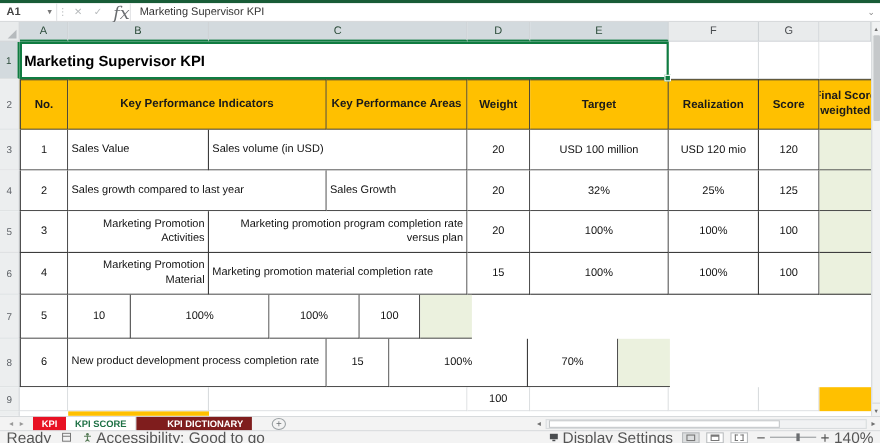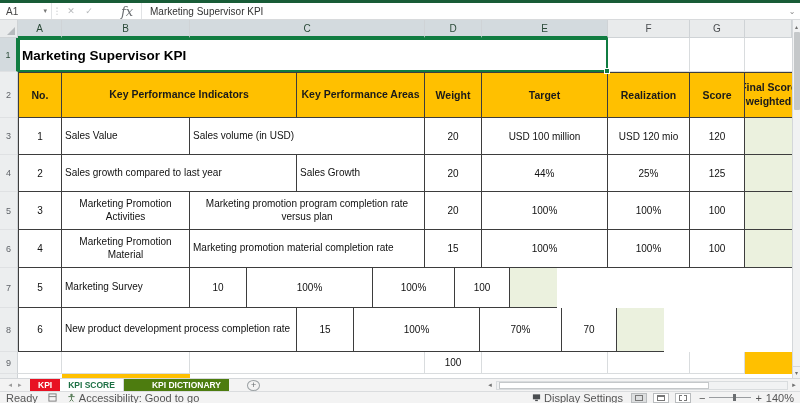--- a/index.html
+++ b/index.html
@@ -4,25 +4,25 @@
 <style>
   * { margin:0; padding:0; box-sizing:border-box; }
   body { font-family:"Liberation Sans", sans-serif; background:#fff; }
   .app { position:relative; width:800px; height:403px; background:#fff; overflow:hidden; border:0; }
 
   
   .topstrip { height:3px; background:#185C37; }
 
   
   .fbar { height:17px; display:flex; align-items:center; background:#ffffff; border-bottom:1px solid #d8dadc; font-size:10px; color:#444; }
-  .namebox { width:52px; height:100%; display:flex; align-items:center; padding-left:6px; border-right:1px solid #e1e3e5; }
+  .namebox { width:52px; height:100%; display:flex; align-items:center; padding-left:6px; border-right:1px solid #e1e3e5;font-weight:bold; }
   .namebox .caret { margin-left:auto; margin-right:4px; font-size:7px; color:#777; }
   .fb-dots { width:10px; text-align:center; color:#b9bcbe; font-size:9px; }
   .fb-btn { width:18px; text-align:center; color:#b7babc; font-size:9px; }
-  .fb-fx { width:20px; text-align:left; color:#6a6d70; font-style:italic; font-family:"DejaVu Serif", serif; font-size:13px;margin-left:23px; }
+  .fb-fx { width:20px; text-align:right; color:#6a6d70; font-style:italic; font-family:"DejaVu Serif", serif; font-size:16px; }
   .fb-formula { flex:1; padding-left:8px; border-left:1px solid #e1e3e5; height:100%; display:flex; align-items:center; color:#333; }
   .fb-expand { width:16px; text-align:center; color:#888; font-size:8px; }
 
   
   .sheet { position:relative; width:800px; height:358px; background:#fff; }
   .hdr-row { display:flex; height:18px; }
   .corner { width:18px; background:#e9ebec; border-right:1px solid #cfd3d6; border-bottom:1px solid #cfd3d6; position:relative; }
   .corner::after { content:""; position:absolute; right:2px; bottom:2px; border-left:8px solid transparent; border-bottom:8px solid #b6babd; }
   .chdr { background:#e9ebec; border-right:1px solid #cfd3d6; border-bottom:1px solid #cfd3d6; display:flex; align-items:center; justify-content:center; font-size:10px; color:#4a4d50; }
   .chdr.sel { background:#d3dade; border-bottom:2px solid #107C41; color:#2a4a38; }
@@ -30,21 +30,21 @@
   .cGut { width:18px; background:#eceeef; border-right:1px solid #cfd3d6; border-bottom:1px solid #dfe1e3; display:flex; align-items:center; justify-content:center; font-size:9px; color:#5f6368; }
   .cGut.sel { background:#d3dade; border-right:2px solid #107C41; color:#2a4a38; }
   .cA{width:44px}.cB{width:128px}.cC{width:235px}.cD{width:57px}.cE{width:126px}.cF{width:82px}.cG{width:55px}.cH{width:47px}
 
   .row { display:flex; }
   .cell { display:flex; align-items:center; justify-content:center; font-size:10px; color:#111; background:#fff; overflow:hidden; }
   .b-dark { border-right:1px solid #3d3d3d; border-bottom:1px solid #3d3d3d; }
   .b-left { border-left:1px solid #3d3d3d; }
   .b-top { border-top:1px solid #3d3d3d; }
   .b-light { border-right:1px solid #d9dcde; border-bottom:1px solid #d9dcde; }
-  .txtl { justify-content:flex-start; text-align:center; padding:12px 3px; }
+  .txtl { justify-content:flex-start; text-align:right; padding:12px 3px; }
   .wrap { white-space:normal; line-height:1.25; }
   .bold { font-weight:normal; }
   .hd { background:#FFC000; font-weight:bold; font-size:10.5px; color:#1a1a1a; text-align:center; }
   .greenfill { background:#EBF1DE; }
   .orangefill { background:#FFC000; }
   .title-cell { font-size:13.5px; font-weight:bold; color:#000; justify-content:flex-start; padding-left:4px; }
   .hclip { width:68px; flex:none; text-align:center; line-height:1.3; }
 
   
   .sel-overlay { position:absolute; left:18px; top:18px; width:590px; height:34px; border:2px solid #107C41; pointer-events:none; }
@@ -55,29 +55,29 @@
   .vscroll .arr { height:12px; display:flex; align-items:center; justify-content:center; width:100%; background:#f1f2f3; }
   .vthumb { width:6px; height:78px; background:#c5c8ca; border-radius:1px; }
   .vscroll .arr.bottom { margin-top:auto; border-top:1px solid #d4d7da; }
 
   
   .tabstrip { height:13px; display:flex; align-items:stretch; background:#f3f3f3; border-top:1px solid #d4d7da; font-size:8.5px; }
   .tab-nav { width:30px; display:flex; align-items:center; justify-content:center; gap:6px; color:#9a9a9a; font-size:7px; }
   .stab { display:flex; align-items:center; padding:0 8px; font-weight:bold; cursor:pointer; }
   .stab.red { background:#E81123; color:#fff; }
   .stab.active { background:#fff; color:#1E7145; border-right:1px solid #d4d7da; }
-  .stab.blue { background:#4d7c0f; color:#fff;padding-left:28px; }
+  .stab.blue { background:#7f1d1d; color:#fff;padding-left:28px; }
   .addsheet { width:13px; height:11px; margin-left:18px; align-self:center; border:1px solid #9aa0a3; border-radius:50%; color:#6a6f72; font-size:9px; line-height:9px; text-align:center; }
   .hscroll { margin-left:auto; display:flex; align-items:center; width:316px; color:#707070; font-size:7px; }
   .hs-arr { width:12px; text-align:center; }
   .hs-track { flex:1; height:9px; background:#f1f2f3; border:1px solid #d9dcde; position:relative; }
   .hs-thumb { position:absolute; left:2px; top:0; height:7px; width:210px; background:#fff; border:1px solid #c5c8ca; }
 
   
-  .statusbar { height:12px; background:#f3f3f3; border-top:1px solid #dadcde; display:flex; align-items:center; font-size:11px; color:#555; padding:0 6px; }
+  .statusbar { height:12px; background:#f3f3f3; border-top:1px solid #dadcde; display:flex; align-items:center; font-size:14px; color:#555; padding:0 6px; }
   .sb-left { display:flex; align-items:center; gap:10px; }
   .sb-icon { width:9px; height:9px; display:inline-block; }
   .sb-right { margin-left:auto; display:flex; align-items:center; gap:8px; }
   .viewbtns { display:flex; gap:6px; }
   .vbtn { width:16px; height:10px; border:1px solid #b9bcbe; background:#fff; display:flex; align-items:center; justify-content:center; }
   .vbtn.sel { background:#dcdedf; }
   .vbtn .g { width:8px; height:6px; border:1px solid #777; }
   .vbtn .g2 { width:8px; height:6px; border:1px solid #777; border-top:2px solid #777; }
   .vbtn .g3 { width:8px; height:6px; border:1px dashed #777; }
   .zoomer { display:flex; align-items:center; gap:4px; color:#555; }
@@ -151,21 +151,21 @@
       <div class="cell b-dark cG bold">120</div>
       <div class="cell greenfill cH" style="border-bottom:1px solid #3d3d3d"></div>
     </div>
 
     <div class="row" style="height:37px">
       <div class="cGut">4</div>
       <div class="cell b-dark b-left cA">2</div>
       <div class="cell b-dark cC txtl wrap">Sales growth compared to last year</div>
       <div class="cell b-dark cB txtl wrap">Sales Growth</div>
       <div class="cell b-dark cD">20</div>
-      <div class="cell b-dark cE">44%</div>
+      <div class="cell b-dark cE">32%</div>
       <div class="cell b-dark cF bold">25%</div>
       <div class="cell b-dark cG bold">125</div>
       <div class="cell greenfill cH" style="border-bottom:1px solid #3d3d3d"></div>
     </div>
 
     <div class="row" style="height:38px">
       <div class="cGut">5</div>
       <div class="cell b-dark b-left cA">3</div>
       <div class="cell b-dark cB txtl wrap">Marketing Promotion Activities</div>
       <div class="cell b-dark cC txtl wrap">Marketing promotion program completion rate versus plan</div>
@@ -184,36 +184,34 @@
       <div class="cell b-dark cD">15</div>
       <div class="cell b-dark cE">100%</div>
       <div class="cell b-dark cF bold">100%</div>
       <div class="cell b-dark cG bold">100</div>
       <div class="cell greenfill cH" style="border-bottom:1px solid #3d3d3d"></div>
     </div>
 
     <div class="row" style="height:40px">
       <div class="cGut">7</div>
       <div class="cell b-dark b-left cA">5</div>
-      <div class="cell b-dark cB txtl wrap">Marketing Survey</div>
       <div class="cell b-dark cD">10</div>
       <div class="cell b-dark cE">100%</div>
       <div class="cell b-dark cF bold">100%</div>
       <div class="cell b-dark cG bold">100</div>
       <div class="cell greenfill cH" style="border-bottom:1px solid #3d3d3d"></div>
     </div>
 
     <div class="row" style="height:44px">
       <div class="cGut">8</div>
       <div class="cell b-dark b-left cA">6</div>
       <div class="cell b-dark cC txtl wrap">New product development process completion rate</div>
       <div class="cell b-dark cD">15</div>
       <div class="cell b-dark cE">100%</div>
       <div class="cell b-dark cF bold">70%</div>
-      <div class="cell b-dark cG bold">70</div>
       <div class="cell greenfill cH" style="border-bottom:1px solid #3d3d3d"></div>
     </div>
 
     <div class="row" style="height:22px">
       <div class="cGut">9</div>
       <div class="cell b-light cA"></div>
       <div class="cell b-light cB"></div>
       <div class="cell b-light cC"></div>
       <div class="cell b-light cD">100</div>
       <div class="cell b-light cE"></div>

